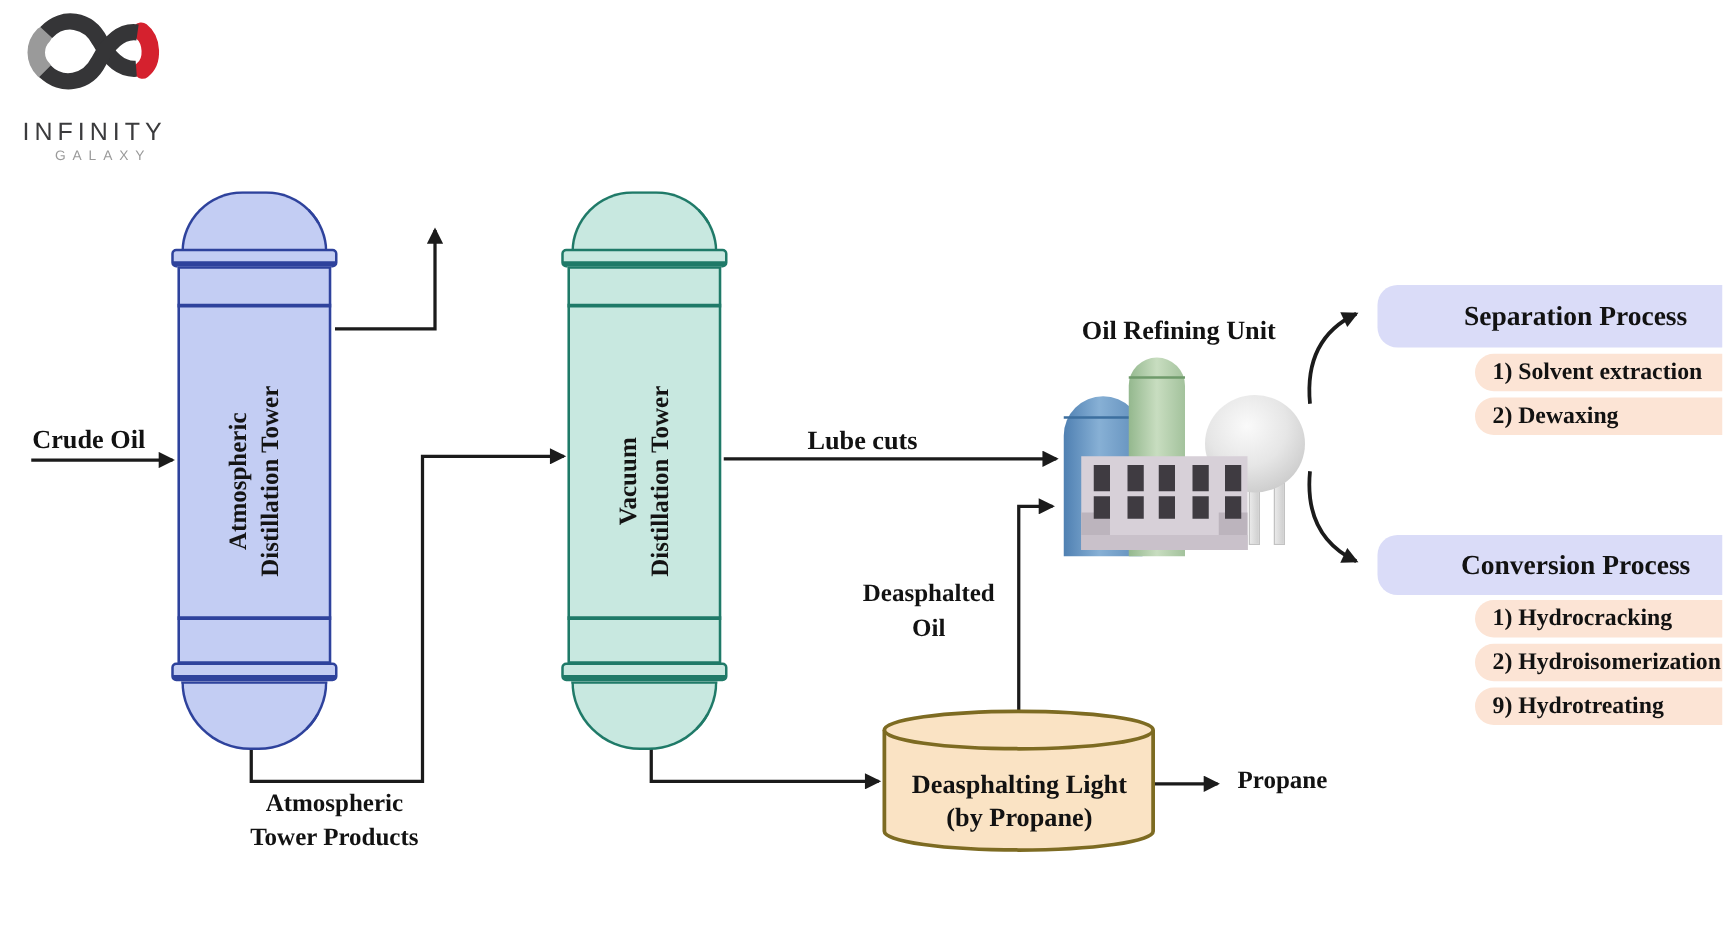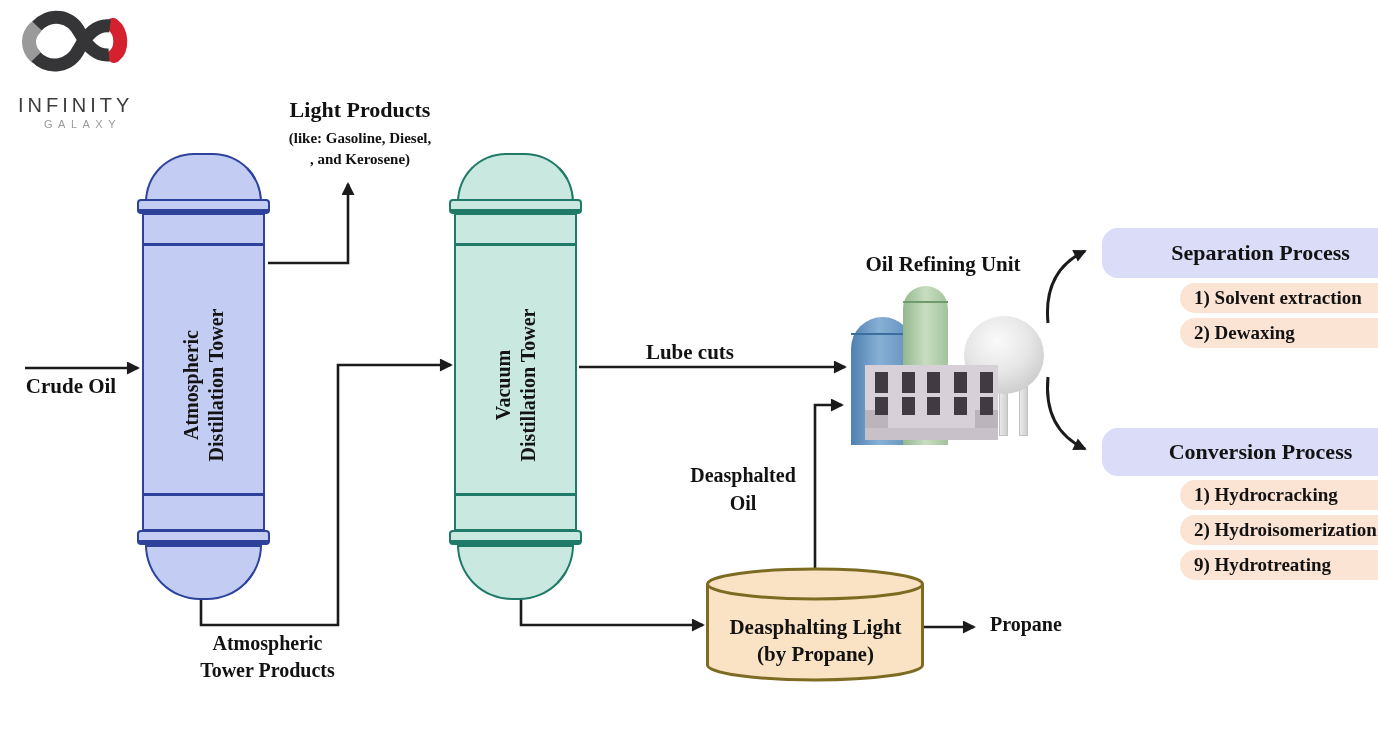--- a/index.html
+++ b/index.html
@@ -154,27 +154,22 @@
       <div class="win winr1" style="left:89px;"></div>
       <div class="win winr1" style="left:115px;"></div>
       <div class="win winr2" style="left:10px;"></div>
       <div class="win winr2" style="left:37px;"></div>
       <div class="win winr2" style="left:62px;"></div>
       <div class="win winr2" style="left:89px;"></div>
       <div class="win winr2" style="left:115px;"></div>
     </div>
   </div>
 
-  <div class="lbl ctr" style="left:240px;top:97px;width:240px;">
-    <div style="font-size:22px;">Light Products</div>
-    <div style="font-size:15px;margin-top:7px;">(like: Gasoline, Diesel,</div>
-    <div style="font-size:15px;margin-top:4px;">, and Kerosene)</div>
-  </div>
-
-  <div class="lbl ctr" style="left:8px;top:339px;width:126px;font-size:21px;margin-top:35px;">Crude Oil</div>
+
+  <div class="lbl ctr" style="left:8px;top:339px;width:126px;font-size:21px;">Crude Oil</div>
 
   <div class="lbl ctr" style="left:165px;top:630px;width:205px;font-size:20px;line-height:27px;">
     <span>Atmospheric</span><br>
     <span>Tower Products</span>
   </div>
 
   <div class="lbl ctr" style="left:600px;top:340px;width:180px;font-size:21px;">Lube cuts</div>
 
 
   <div class="lbl ctr" style="left:663px;top:461px;width:160px;font-size:20px;line-height:28px;">

